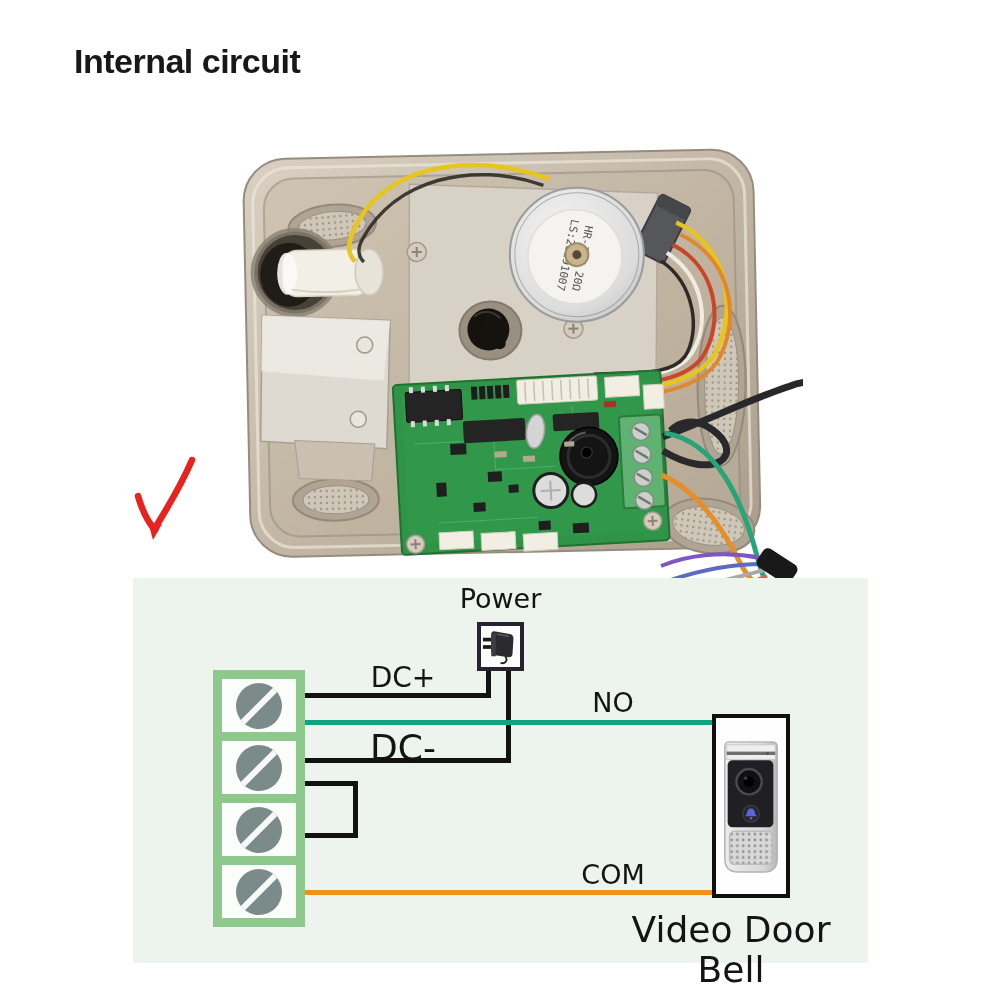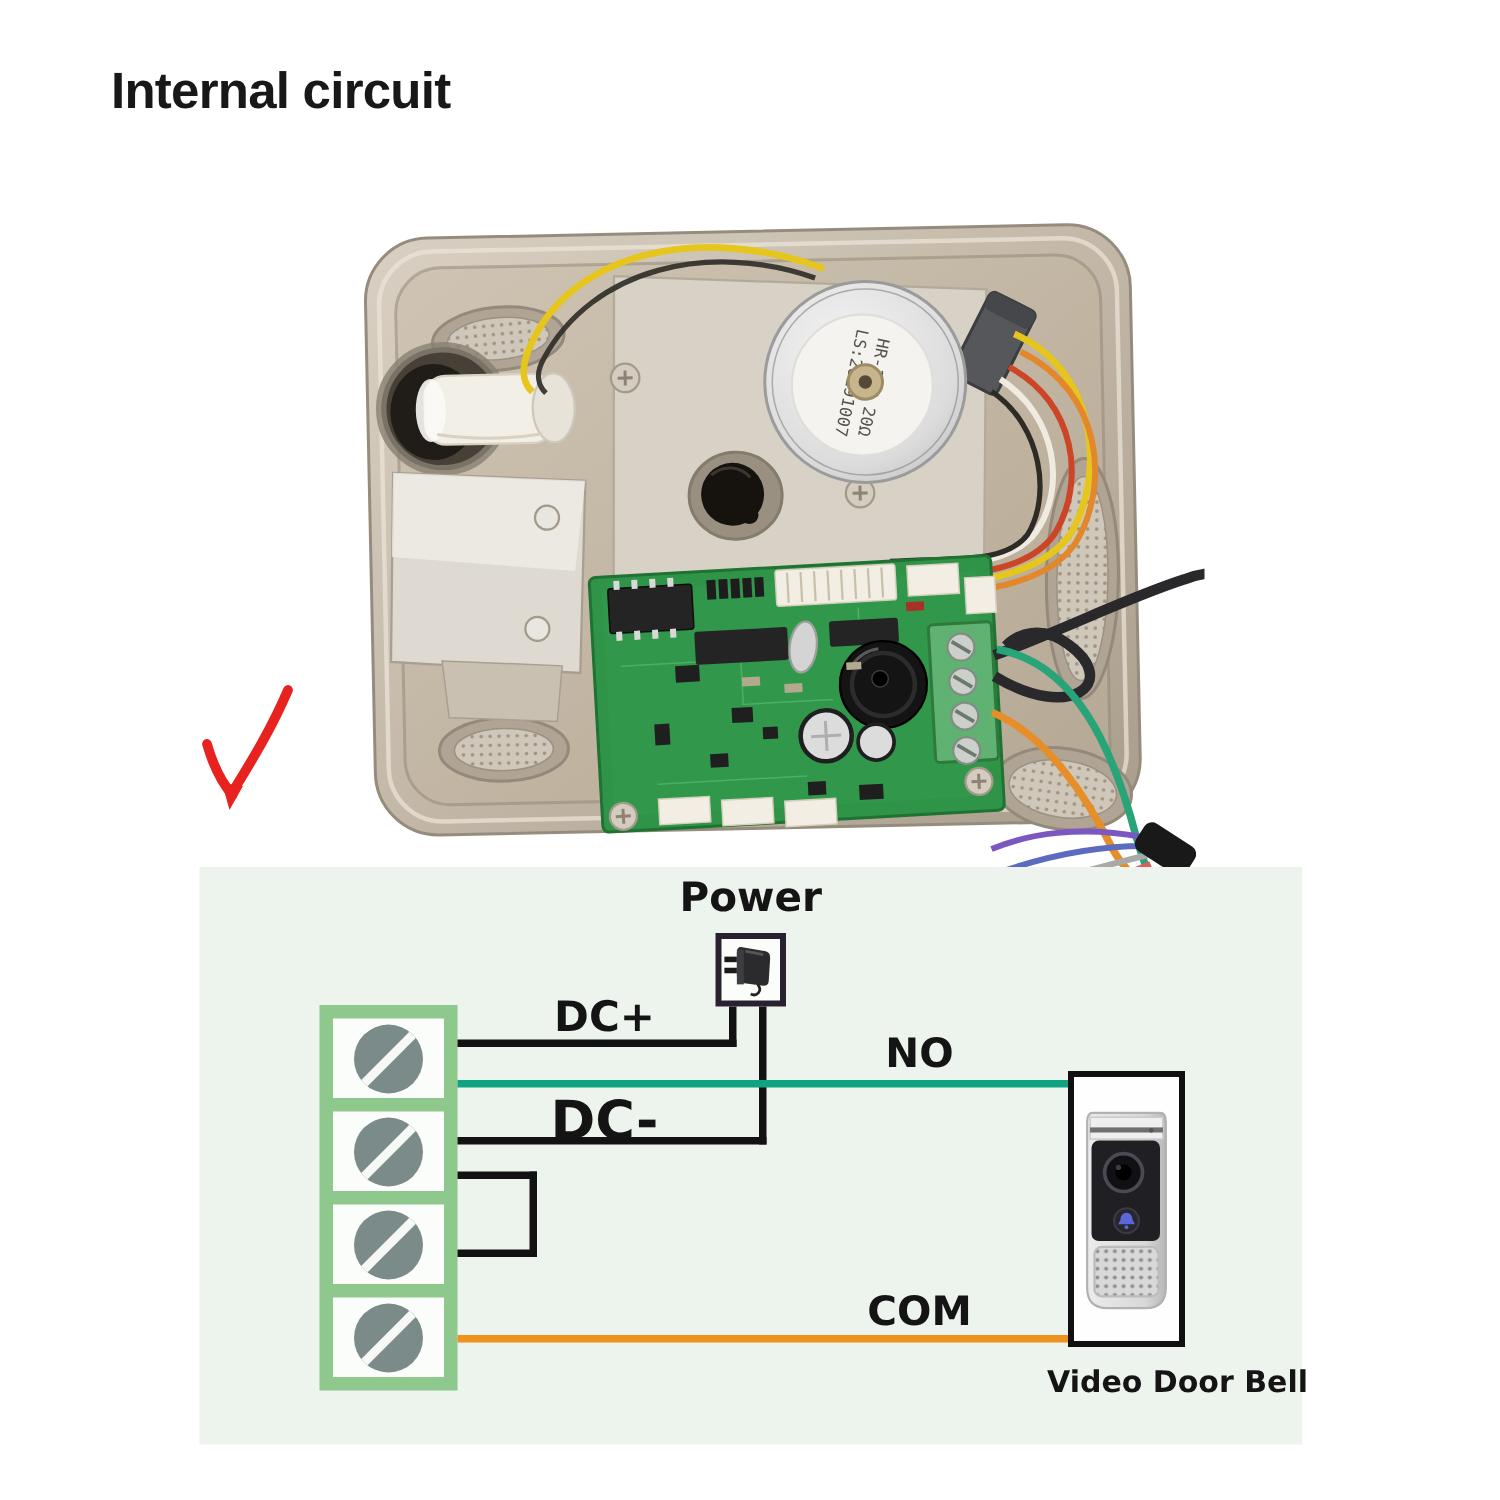--- a/index.html
+++ b/index.html
@@ -13,21 +13,21 @@
     left:74px;top:42px;font-size:34px;font-weight:bold;color:#181818;
     letter-spacing:-0.5px;font-family:"Liberation Sans",sans-serif;
   }
   
   #diagram-panel{
     left:133px;top:578px;width:735px;height:385px;
     background:var(--panel-bg,#edf3ed);
   }
   .lbl{
     font-family:"DejaVu Sans","Liberation Sans",sans-serif;
-    font-size:27px;color:#141414;font-weight:700;text-align:center;line-height:1.1;
+    font-size:27px;color:#141414;font-weight:400;text-align:center;line-height:1.1;
   }
   
   #terminal-block{
     left:80px;top:92px;width:92px;height:257px;background:var(--terminal-green,#8ec88c);
     padding:9px;box-sizing:border-box;display:flex;flex-direction:column;gap:9px;
   }
   .tcell{flex:1;background:#fbfdfb;display:flex;align-items:center;justify-content:center;}
   .screw{
     width:46px;height:46px;border-radius:50%;background:var(--screw-gray,#7b8b8a);
     position:relative;overflow:hidden;
@@ -384,14 +384,14 @@
       <rect x="11" y="41" width="47" height="69" rx="5" fill="#202024"></rect>
       <circle cx="33" cy="63" r="13" fill="#111115" stroke="#4a4a52" stroke-width="2.5"></circle>
       <circle cx="33" cy="63" r="5.5" fill="#000"></circle>
       <circle cx="29.5" cy="59.5" r="1.8" fill="#3b3b44"></circle>
       <circle cx="35" cy="96" r="8.5" fill="#26262c" stroke="#3a3a46" stroke-width="1.5"></circle>
       <path d="M 35,90.5 c -3,0 -4.2,2.8 -4.2,5 l -1.6,3 h 11.6 l -1.6,-3 c 0,-2.2 -1.2,-5 -4.2,-5 z" fill="#5b67d8"></path>
       <circle cx="35" cy="100.5" r="1.3" fill="#5b67d8"></circle>
       <rect x="13" y="114" width="44" height="34" rx="5" fill="url(#spk)" stroke="#bcbcbc" stroke-width="1.5"></rect>
     </svg>
   </div>
-  <div class="abs lbl" style="left:499px;top:332px;width:240px;font-size:20px;text-align:right;">Video Door Bell</div>
+  <div class="abs lbl" style="left:478px;top:332px;width:240px;font-size:36px;">Video Door Bell</div>
 </div>
 
 </body></html>

